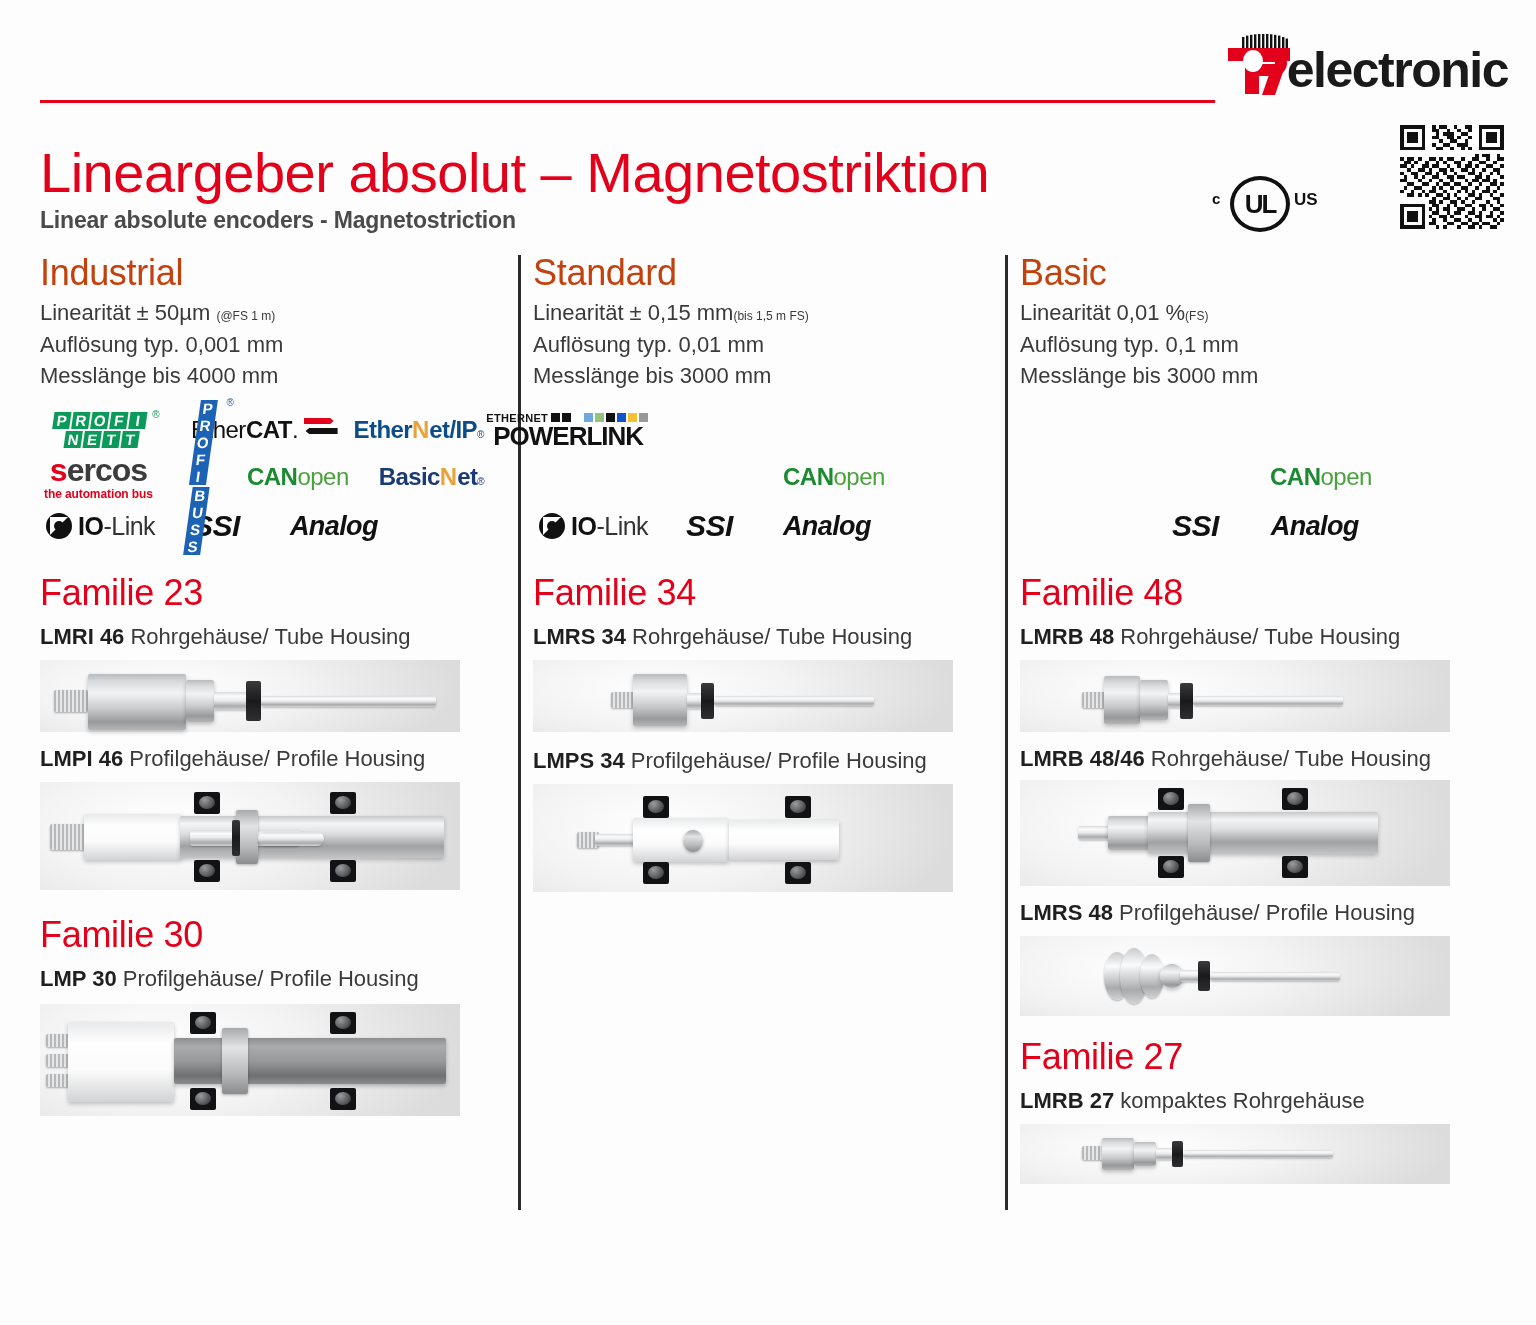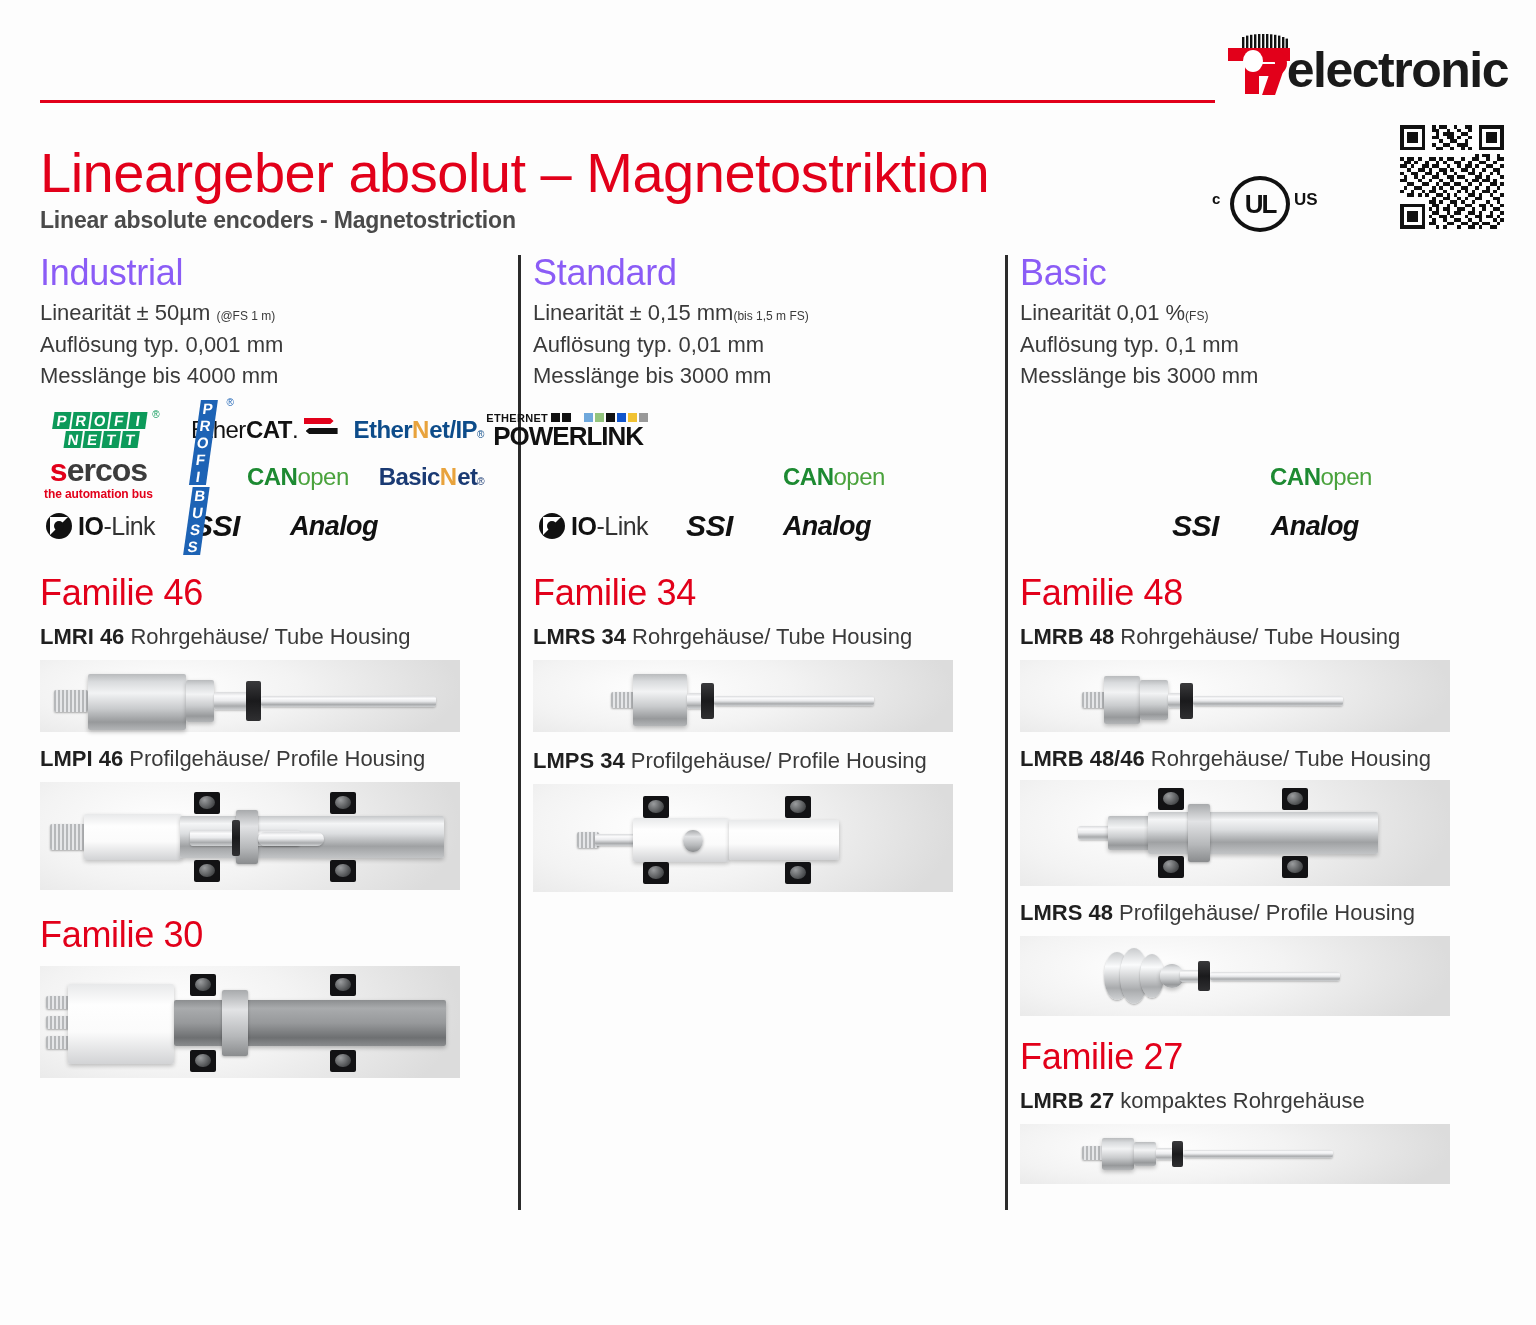--- a/index.html
+++ b/index.html
@@ -66,21 +66,21 @@
   .col { position: absolute; top: 255px; }
   .col-1 { left: 40px; width: 478px; }
   .col-2 { left: 533px; width: 470px; }
   .col-3 { left: 1020px; width: 490px; }
 
   .divider { position: absolute; top: 255px; width: 3px; background: #2b2b2b; height: 955px; }
   .div-1 { left: 518px; }
   .div-2 { left: 1005px; }
 
   .cat-name {
-    font-size: 36px; color: #8b5cf6; line-height: 1.0; margin-bottom: 6px;
+    font-size: 36px; color: #c2410c; line-height: 1.0; margin-bottom: 6px;
     letter-spacing: -0.3px;
   }
   .spec { font-size: 22px; color: #3a3a3a; line-height: 1.44; white-space: nowrap; }
   .spec .sub { font-size: 12px; color: #3a3a3a; }
 
   
   .logos { margin-top: 14px; }
   .logos-row { display: flex; align-items: center; height: 48px; }
   .logos-row.r2 { height: 46px; }
   .logos-row.r3 { height: 52px; }
@@ -605,21 +605,21 @@
         <div class="lg iolink" style="margin-left:6px;">
           <span class="io-badge"></span>
           <span class="io-t1">IO</span>
             <span class="io-t2">-Link</span>
         </div>
         <div class="lg ssi" style="margin-left:38px;">SSI</div>
         <div class="lg analog" style="margin-left:50px;">Analog</div>
       </div>
     </div>
 
-    <div class="fam" style="margin-top:22px;">Familie 46</div>
+    <div class="fam" style="margin-top:22px;">Familie 23</div>
     <div class="prod-label" style="margin-top:12px;">
       <b>LMRI 46</b>
       <span>Rohrgehäuse/ Tube Housing</span>
     </div>
 
     <div class="prod-img" style="margin-top:10px;width:420px;height:72px;">
       <div class="bg-soft"></div>
       <span class="connector" style="left:14px;top:30px;width:34px;height:22px;"></span>
       <span class="hexbody" style="left:48px;top:14px;width:98px;height:56px;"></span>
       <span class="hexbody" style="left:146px;top:20px;width:28px;height:42px;"></span>
@@ -642,20 +642,24 @@
       <span class="slider" style="left:196px;top:28px;width:22px;height:54px;"></span>
       <span class="flange" style="left:192px;top:38px;width:8px;height:36px;"></span>
       <span class="rod" style="left:218px;top:50px;width:66px;height:14px;border-radius:7px;"></span>
       <span class="mount-block" style="left:154px;top:10px;width:26px;height:22px;"></span>
       <span class="mount-block" style="left:290px;top:10px;width:26px;height:22px;"></span>
       <span class="mount-block" style="left:154px;top:78px;width:26px;height:22px;"></span>
       <span class="mount-block" style="left:290px;top:78px;width:26px;height:22px;"></span>
     </div>
 
     <div class="fam" style="margin-top:26px;">Familie 30</div>
+    <div class="prod-label" style="margin-top:12px;">
+      <b>LMP 30</b>
+      <span>Profilgehäuse/ Profile Housing</span>
+    </div>
 
     <div class="prod-img" style="margin-top:12px;width:420px;height:112px;">
       <div class="bg-soft"></div>
       <span class="connector" style="left:6px;top:30px;width:24px;height:13px;"></span>
       <span class="connector" style="left:6px;top:50px;width:24px;height:13px;"></span>
       <span class="connector" style="left:6px;top:70px;width:24px;height:13px;"></span>
       <span class="whitebody" style="left:28px;top:18px;width:106px;height:80px;"></span>
       <span class="darkgrey-body" style="left:134px;top:34px;width:272px;height:46px;"></span>
       <span class="slider" style="left:182px;top:24px;width:26px;height:66px;"></span>
       <span class="mount-block" style="left:150px;top:8px;width:26px;height:22px;"></span>

